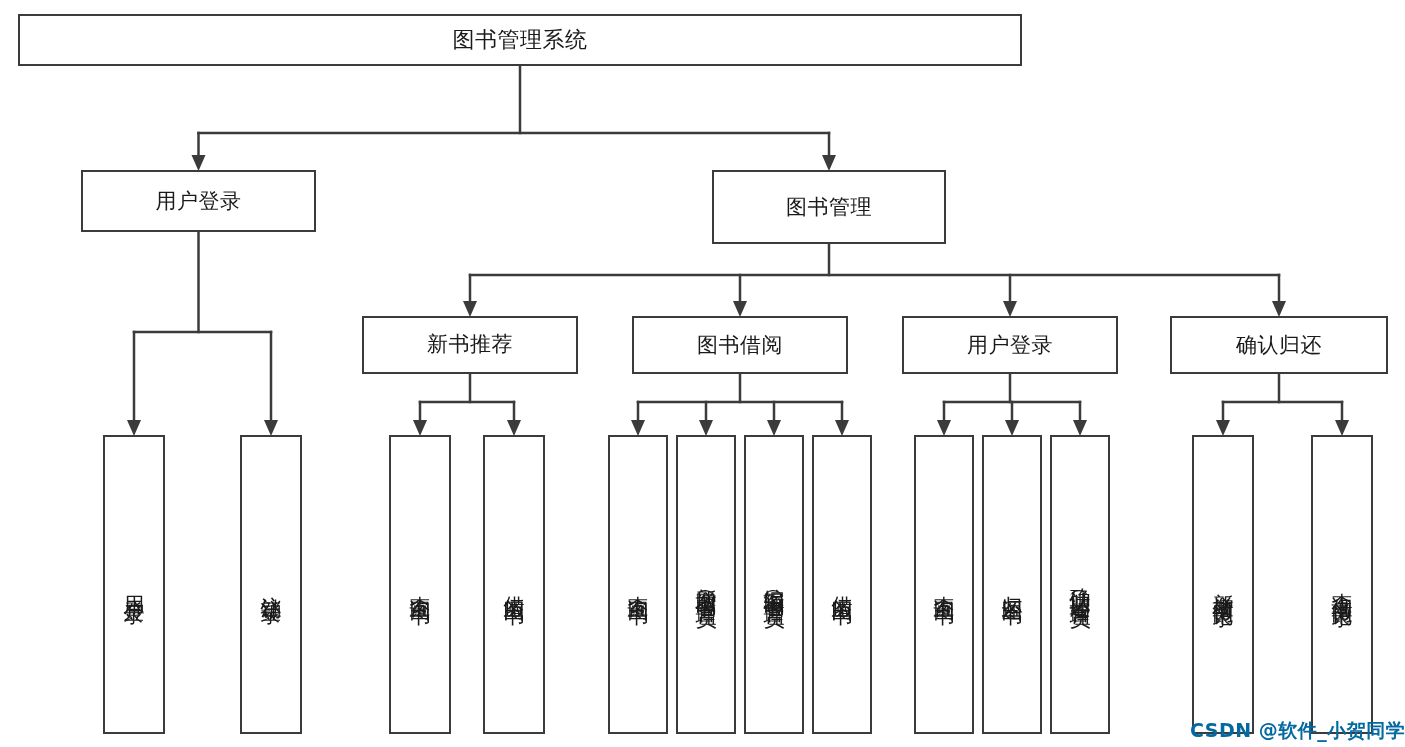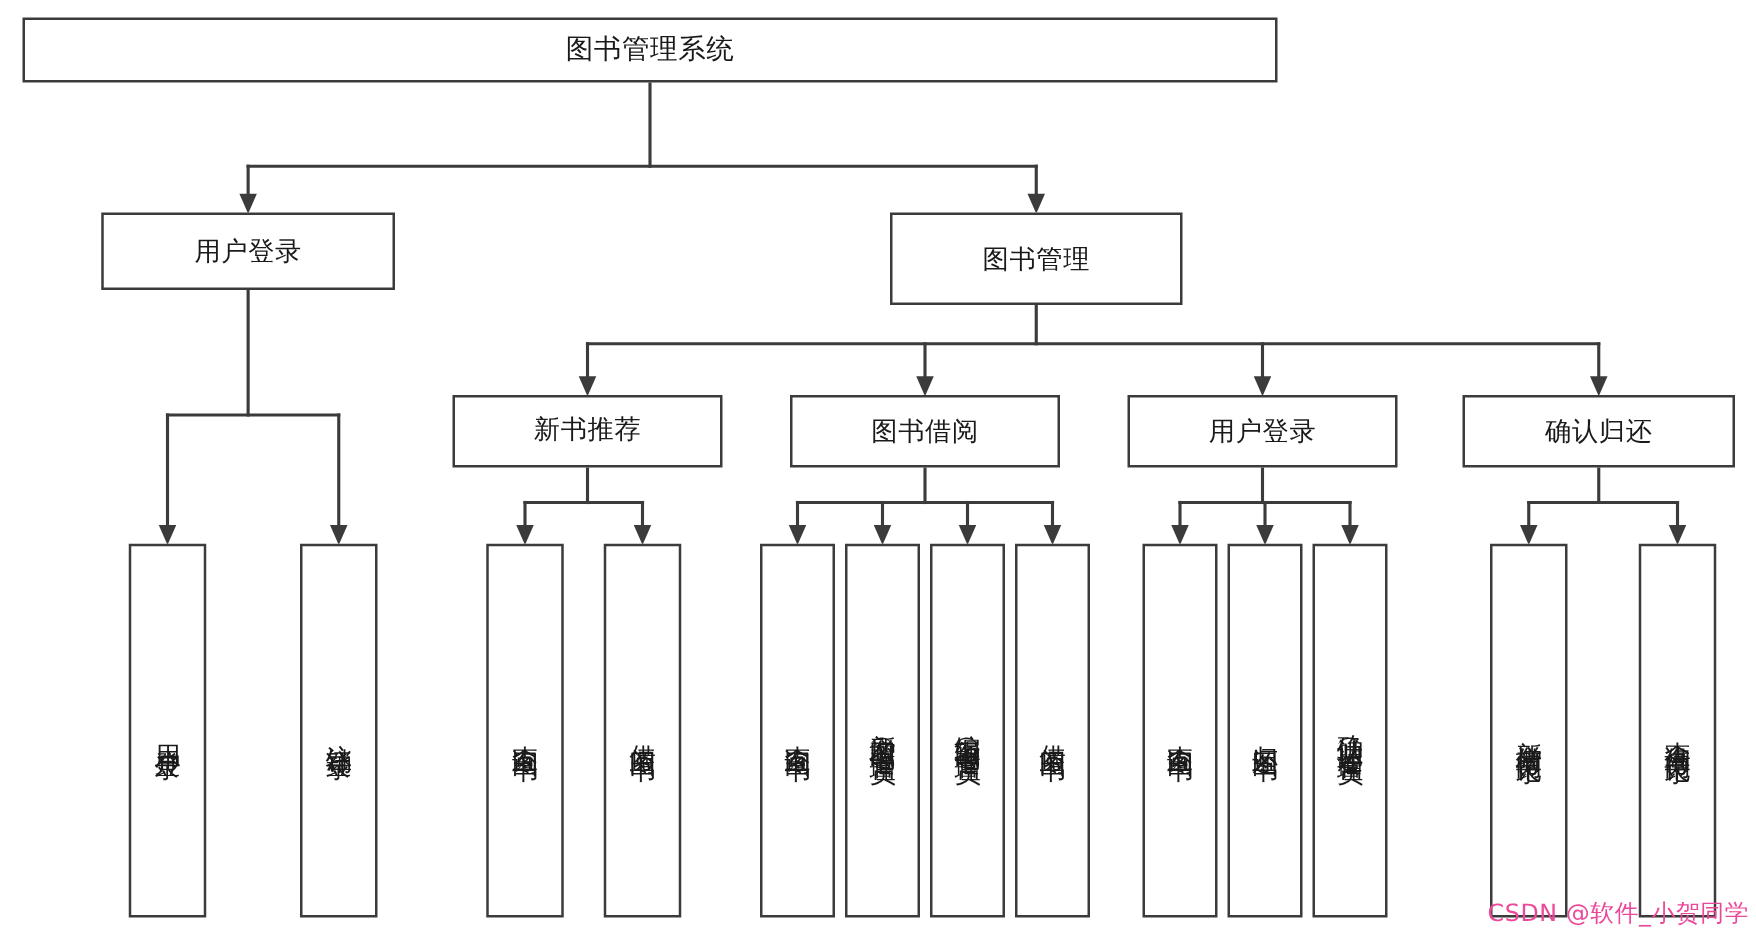--- a/index.html
+++ b/index.html
@@ -58,23 +58,24 @@
     writing-mode: vertical-rl;
     text-orientation: upright;
     font-size: 21px;
     line-height: 1.05;
     letter-spacing: 3px;
     white-space: nowrap;
   }
   .watermark {
     position: absolute;
     font-size: 19px;
-    color: #ec4899;
+    color: #0369a1;
     white-space: nowrap;
     letter-spacing: 0.5px;
+    font-weight: bold;
   }
 </style>
 </head>
 <body>
 
 <div id="canvas">
   <svg id="edges" viewBox="0 0 1405 747" width="1405" height="747">
       <line x1="520" y1="66" x2="520" y2="133" stroke="#3b3b3b" stroke-width="2.5" stroke-linecap="square"></line>
       <line x1="198.5" y1="133" x2="829" y2="133" stroke="#3b3b3b" stroke-width="2.5" stroke-linecap="square"></line>
       <line x1="198.5" y1="133" x2="198.5" y2="155" stroke="#3b3b3b" stroke-width="2.5" stroke-linecap="square"></line>

